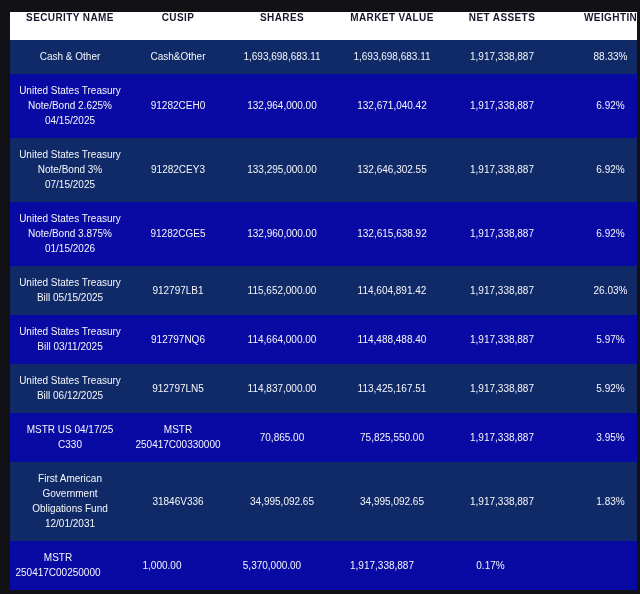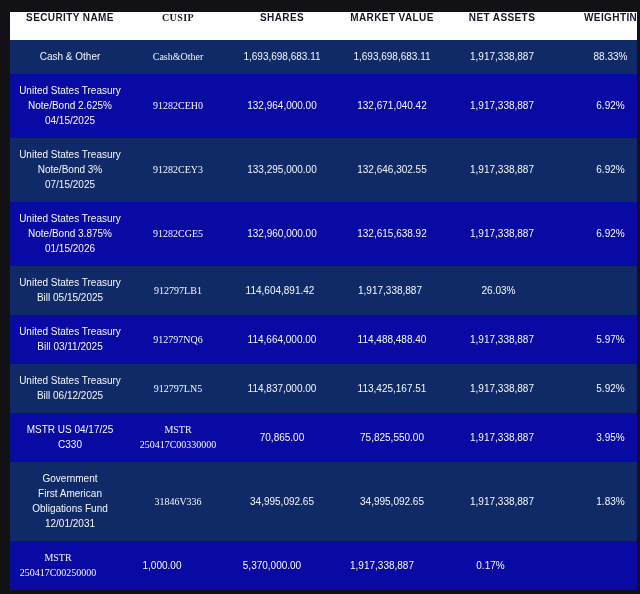--- a/index.html
+++ b/index.html
@@ -38,21 +38,21 @@
     align-items: center;
     padding: 9px 0 10px 0;
     color: var(--row-text, #f5f6fa);
     font-size: 10px;
     line-height: 15px;
   }
   .row-odd  { background: var(--row-dark-navy, #102a68); }
   .row-even { background: var(--row-blue, #0909a4); }
   .cell { text-align: center; }
   .c-name   { width: 120px; }
-  .c-cusip  { width: 96px; font-family: Liberation Serif, serif;  }
+  .c-cusip  { width: 96px;  }
   .c-shares { width: 112px; }
   .c-market { width: 108px; }
   .c-net    { width: 112px; }
   .c-weight { width: 79px; padding-left: 26px; white-space: nowrap; }
   .line { display: block; }
 </style>
 </head>
 <body>
 
 <div class="table-wrap">
@@ -124,20 +124,21 @@
   </div>
 
   <div class="row row-odd">
     <div class="cell c-name">
           <span class="line">United States Treasury</span>
           <span class="line">Bill 05/15/2025</span>
         </div>
     <div class="cell c-cusip">
           <span class="line">912797LB1</span>
         </div>
+    <div class="cell c-shares">115,652,000.00</div>
     <div class="cell c-market">114,604,891.42</div>
     <div class="cell c-net">1,917,338,887</div>
     <div class="cell c-weight">26.03%</div>
   </div>
 
   <div class="row row-even">
     <div class="cell c-name">
           <span class="line">United States Treasury</span>
           <span class="line">Bill 03/11/2025</span>
         </div>
@@ -174,22 +175,22 @@
           <span class="line">250417C00330000</span>
         </div>
     <div class="cell c-shares">70,865.00</div>
     <div class="cell c-market">75,825,550.00</div>
     <div class="cell c-net">1,917,338,887</div>
     <div class="cell c-weight">3.95%</div>
   </div>
 
   <div class="row row-odd">
     <div class="cell c-name">
+          <span class="line">First American</span>
           <span class="line">Government</span>
-          <span class="line">First American</span>
           <span class="line">Obligations Fund</span>
           <span class="line">12/01/2031</span>
         </div>
     <div class="cell c-cusip">
           <span class="line">31846V336</span>
         </div>
     <div class="cell c-shares">34,995,092.65</div>
     <div class="cell c-market">34,995,092.65</div>
     <div class="cell c-net">1,917,338,887</div>
     <div class="cell c-weight">1.83%</div>

